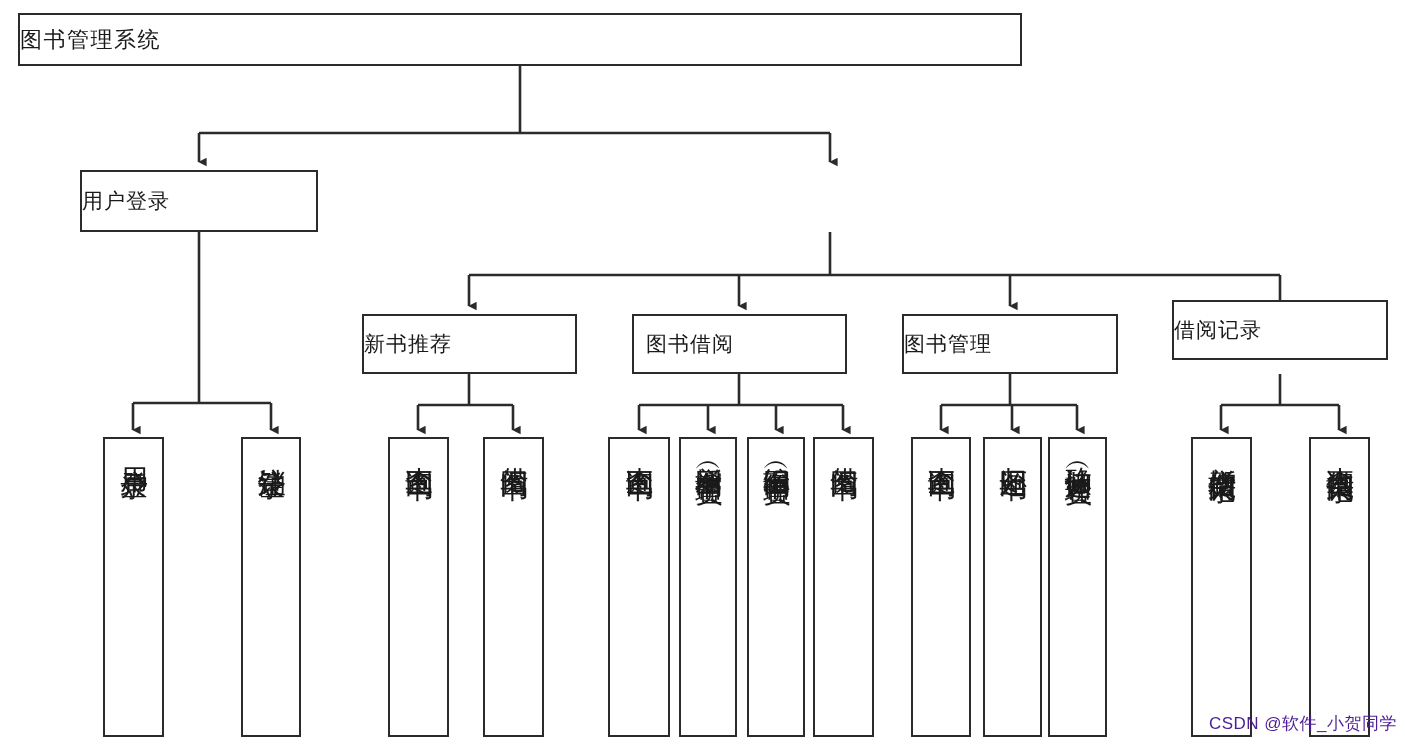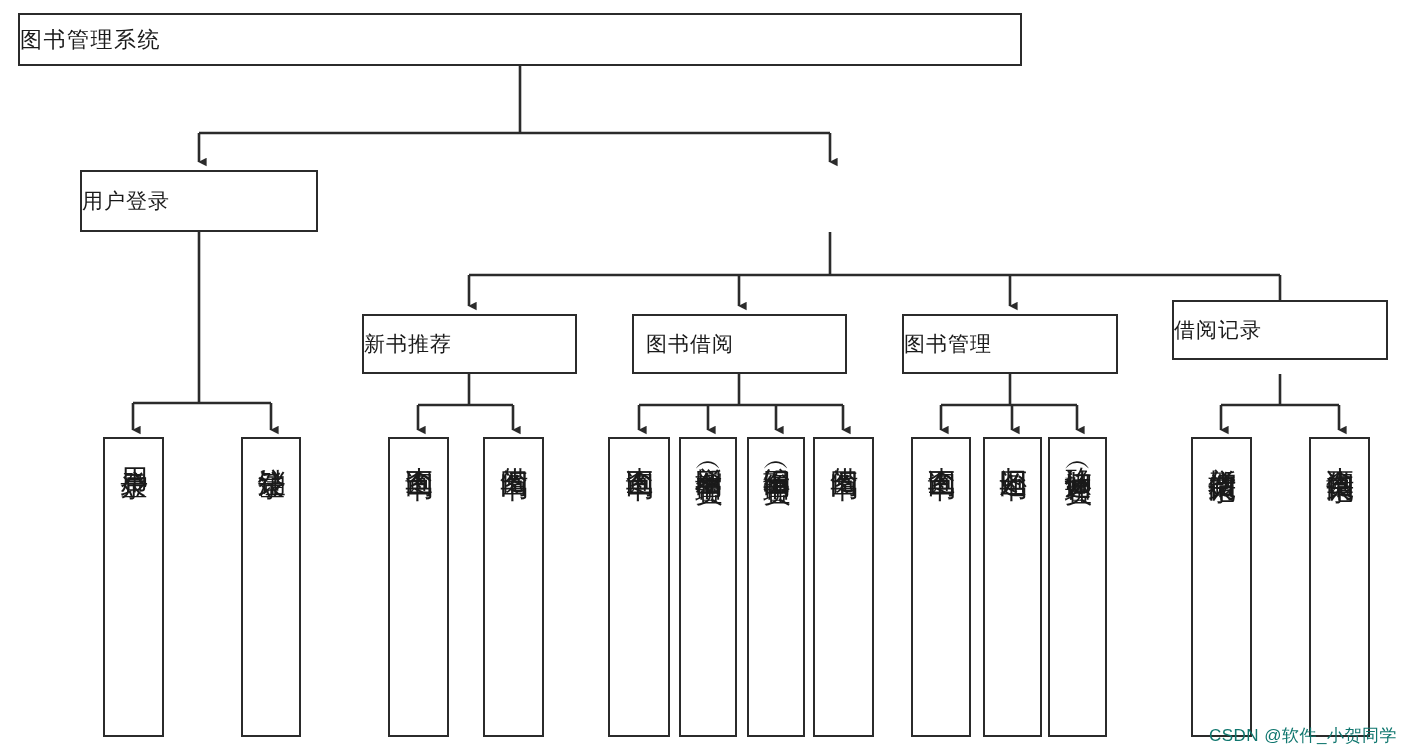--- a/index.html
+++ b/index.html
@@ -48,23 +48,23 @@
     line-height:1.02;
     letter-spacing:2px;
     white-space:normal;
     max-height:290px;
   }
   .leaf.tall .lbl{font-size:27px;}
 
   #watermark{
     position:absolute;
     right:8px;
-    bottom:0;
+    bottom:12px;
     font-size:17px;
-    color:#0f766e;
+    color:#4c1d95;
     letter-spacing:0.5px;
     white-space:nowrap;
     font-family:"Liberation Sans","DejaVu Sans",sans-serif;
   }
 </style>
 </head>
 <body>
 
 <div id="stage">
 

